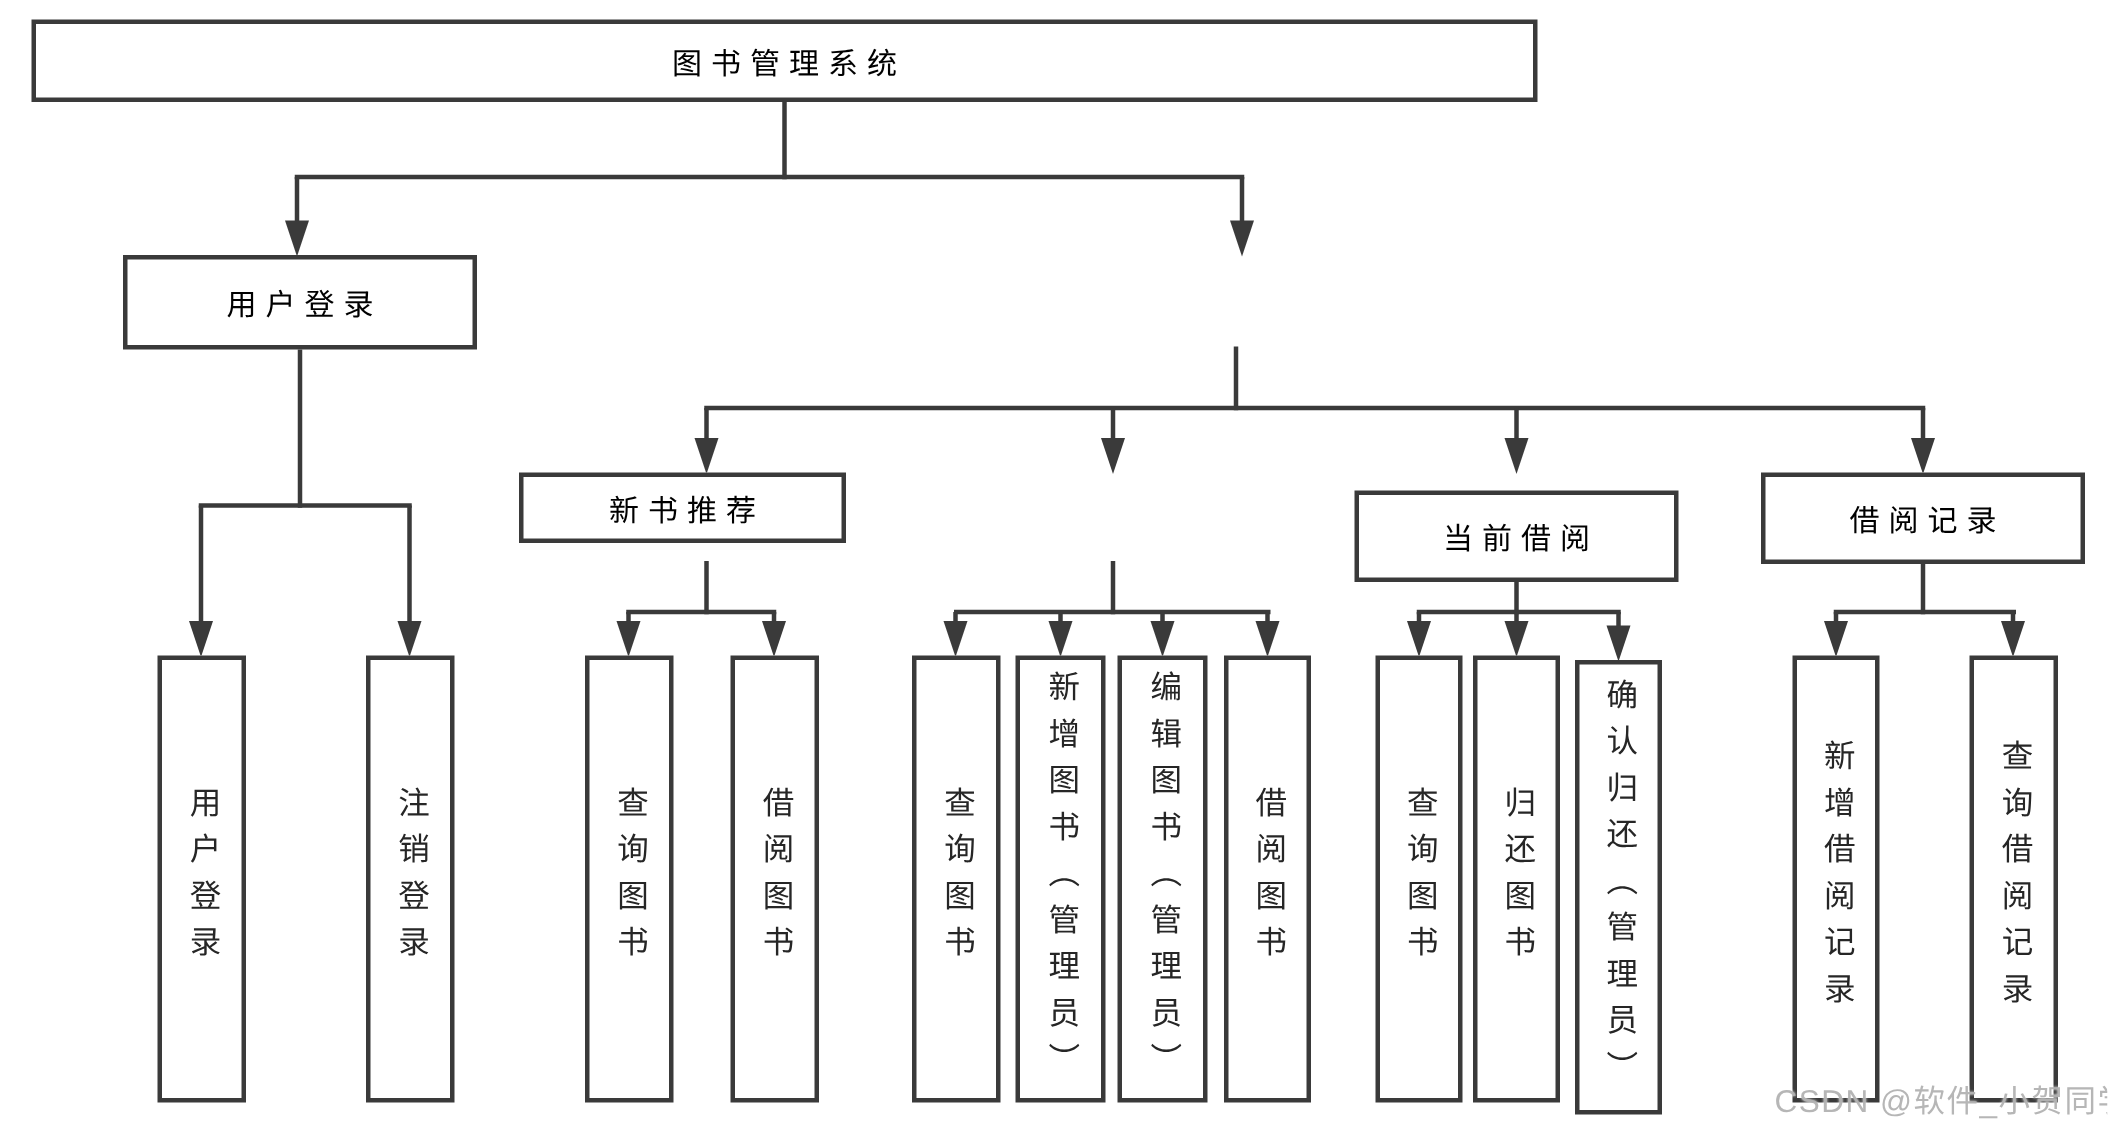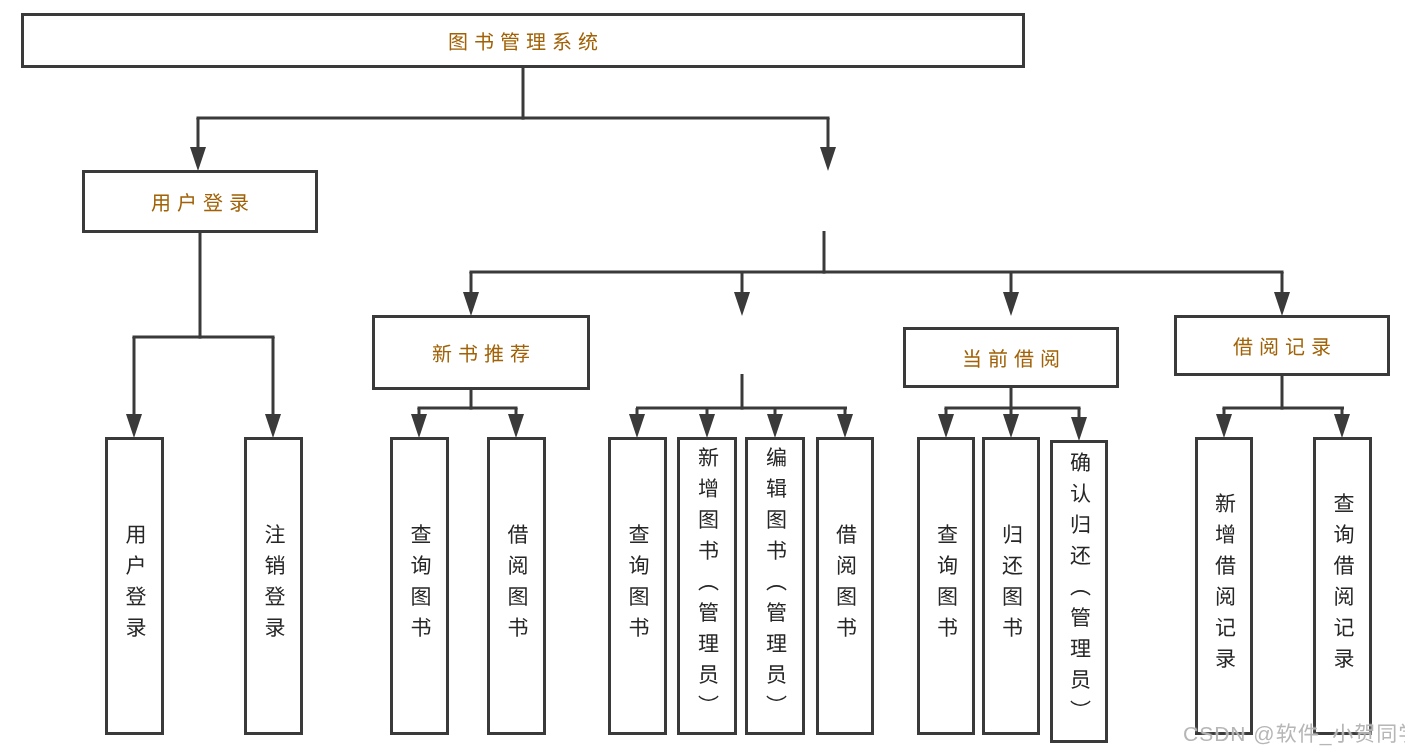--- a/index.html
+++ b/index.html
@@ -10,21 +10,21 @@
     font-family:"Liberation Sans",sans-serif;
     overflow:hidden;
   }
   #wires{position:absolute;left:0;top:0;width:1405px;height:747px;}
   .hbox{
     position:absolute;
     box-sizing:border-box;
     background:#ffffff;
     border:3px solid #3a3a3a;
     display:flex;align-items:center;justify-content:center;
-    color:#a16207;
+    color:#000000;
     font-size:20px;
     letter-spacing:6px;
     text-indent:6px;
     white-space:nowrap;
     z-index:2;
   }
   .vbox{
     position:absolute;
     box-sizing:border-box;
     background:#ffffff;
@@ -136,21 +136,21 @@
   </svg>
 
   <div class="hbox" style="left:21px;top:13px;width:1004px;height:55px;">
     <span>图书管理系统</span>
   </div>
 
   <div class="hbox" style="left:82px;top:170px;width:236px;height:63px;">
     <span>用户登录</span>
   </div>
 
-  <div class="hbox" style="left:372px;top:315px;width:218px;height:75px;">
+  <div class="hbox" style="left:346px;top:315px;width:218px;height:47px;">
     <span>新书推荐</span>
   </div>
   <div class="hbox" style="left:903px;top:315px;width:216px;height:61px;margin-top:12px;">
     <span>当前借阅</span>
   </div>
   <div class="hbox" style="left:1174px;top:315px;width:216px;height:61px;align-items:center;">
     <span>借阅记录</span>
   </div>
 
   <div class="vbox" style="left:105px;top:437px;width:59px;height:298px;">

